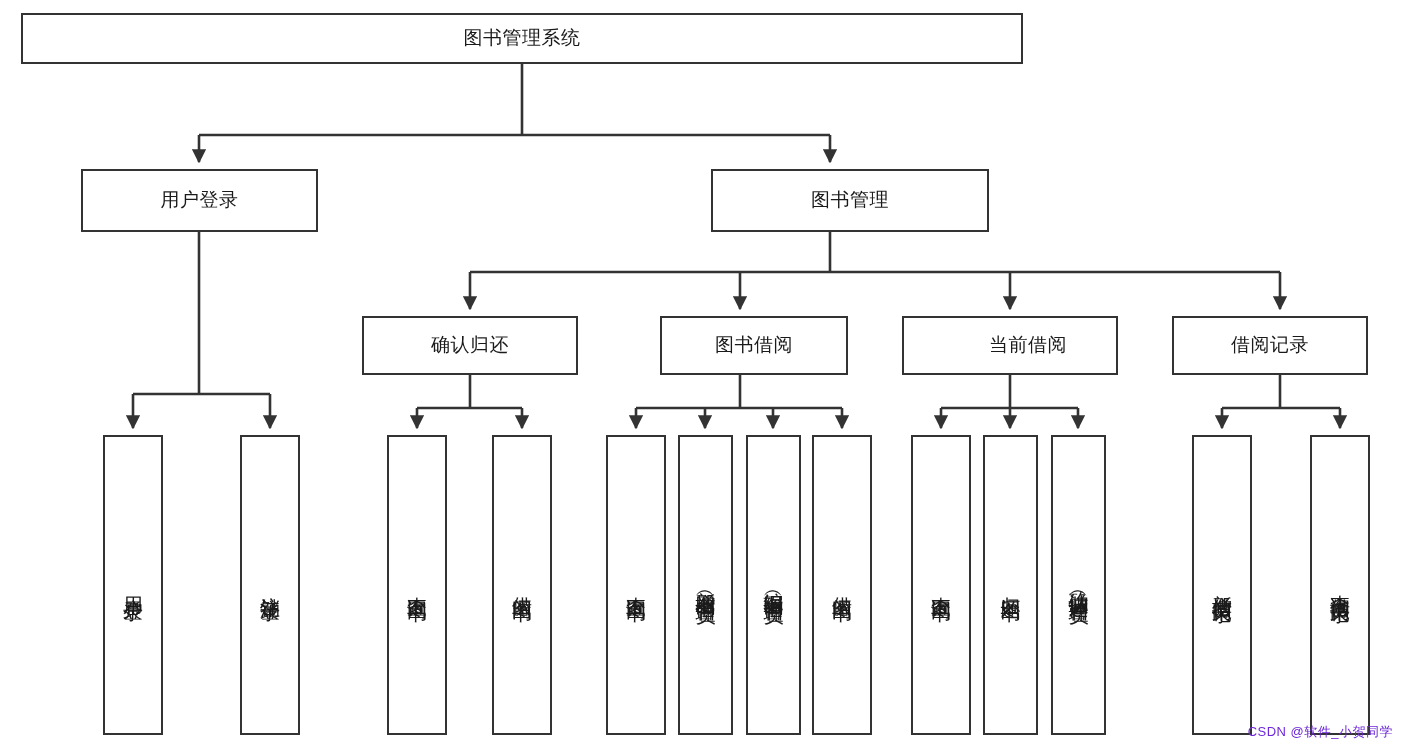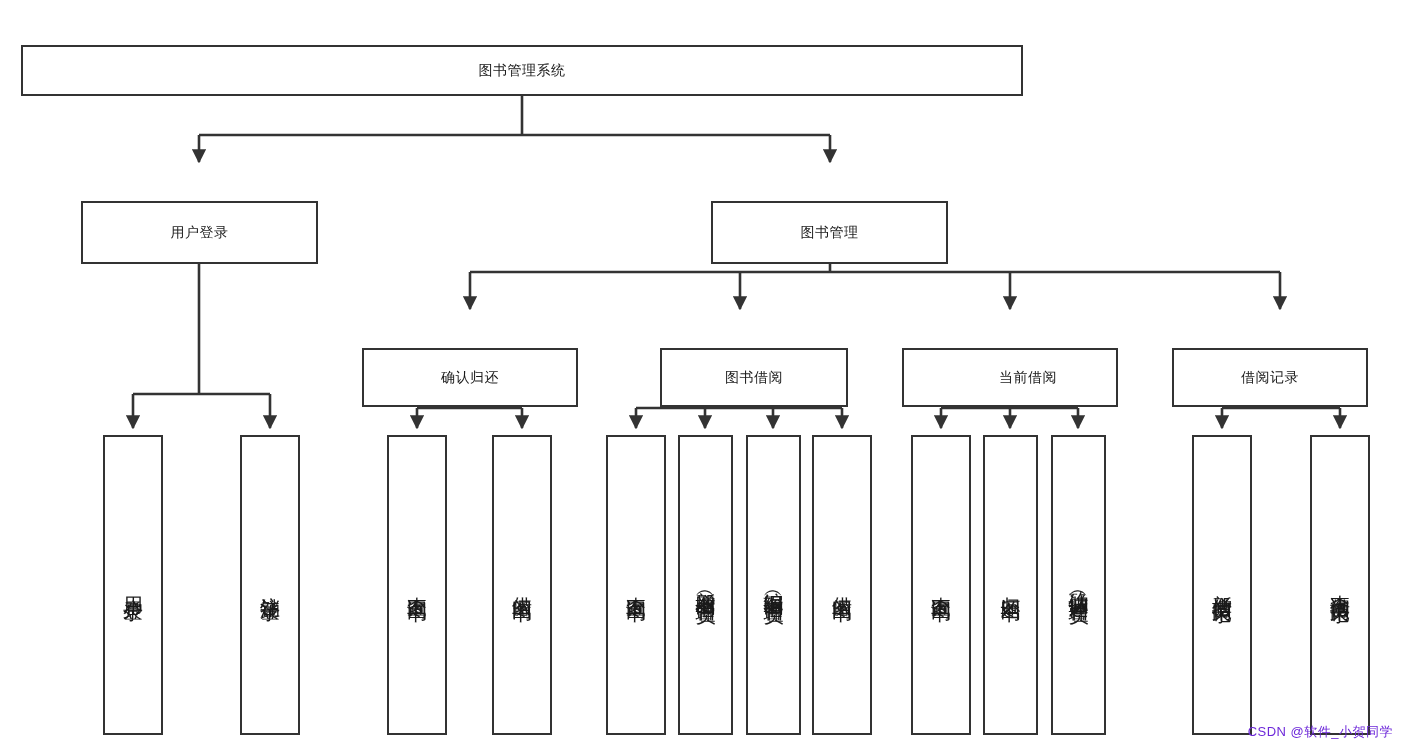--- a/index.html
+++ b/index.html
@@ -29,24 +29,23 @@
     position: absolute;
     box-sizing: border-box;
     border: 2px solid #333333;
     background: #ffffff;
     display: flex;
     align-items: center;
     justify-content: center;
     color: #1a1a1a;
   }
   .node-h {
-    font-size: 14px;
+    font-size: 19px;
     letter-spacing: 0.5px;
     line-height: 1.2;
-    margin-top: 32px;
   }
   .node-v {
     font-size: 20px;
     writing-mode: vertical-rl;
     text-orientation: upright;
     letter-spacing: 2px;
     line-height: 1.25;
     white-space: nowrap;
   }
   .node-v .vtxt {
@@ -119,21 +118,21 @@
   </svg>
 
   <div class="node node-h" style="left:21px; top:13px; width:1002px; height:51px;">
     <span>图书管理系统</span>
   </div>
 
   <div class="node node-h" style="left:81px; top:169px; width:237px; height:63px;">
     <span>用户登录</span>
   </div>
 
-  <div class="node node-h" style="left:711px; top:169px; width:237px; height:63px;">
+  <div class="node node-h" style="left:711px; top:169px; width:278px; height:63px;">
     <span>图书管理</span>
   </div>
 
   <div class="node node-h" style="left:362px; top:316px; width:216px; height:59px;">
     <span>确认归还</span>
   </div>
 
   <div class="node node-h" style="left:660px; top:316px; width:188px; height:59px;">
     <span>图书借阅</span>
   </div>

